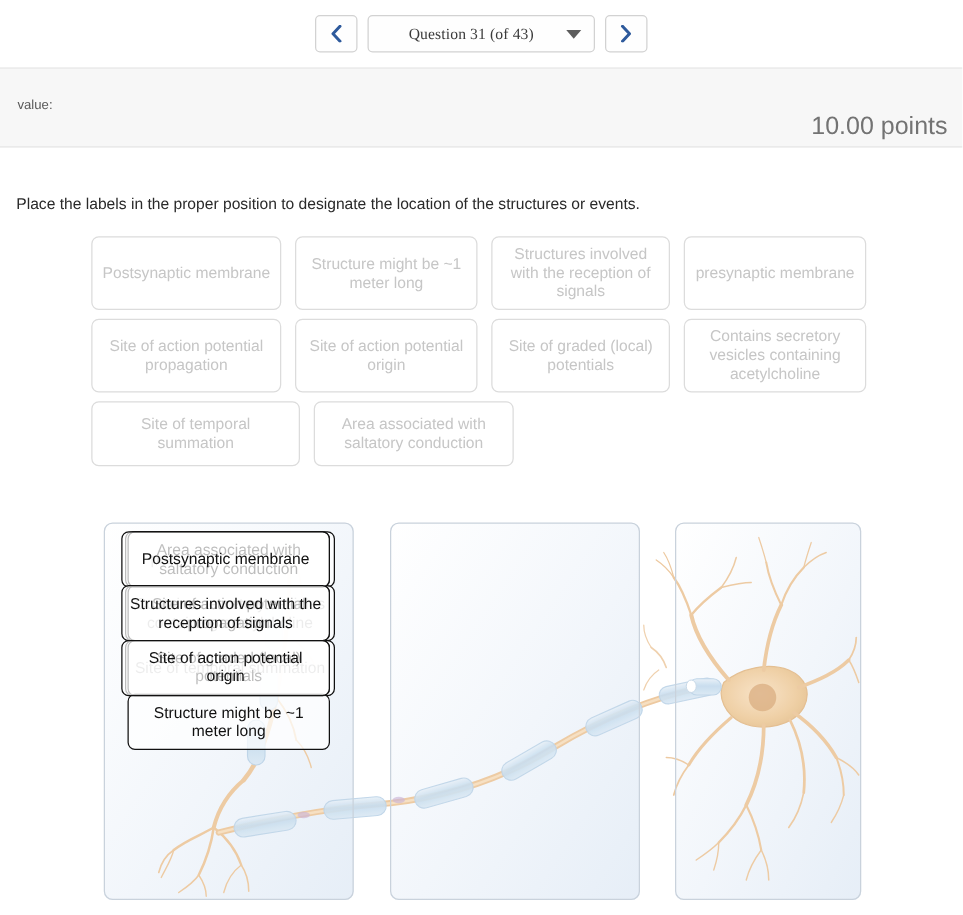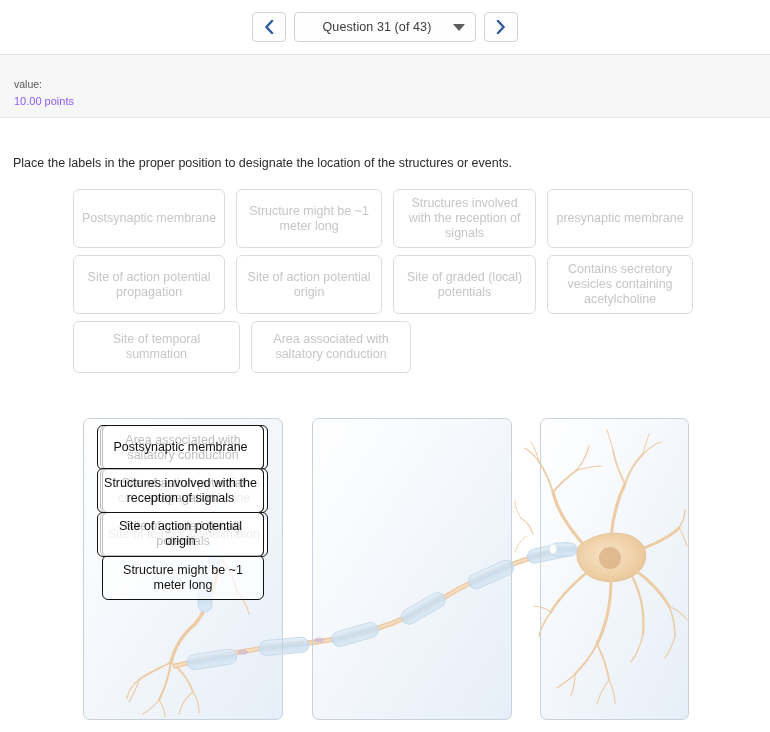--- a/index.html
+++ b/index.html
@@ -14,20 +14,21 @@
 
   
   #topnav {
     height: 55px;
     background: #ffffff;
     border-bottom: 1px solid #e2e2e2;
     display: flex;
     align-items: center;
     justify-content: center;
     gap: 8px;
+    font-family: Liberation Serif, serif;
   }
   .navbtn {
     width: 34px;
     height: 30px;
     border: 1px solid #d2d2d2;
     border-radius: 4px;
     background: #fefefe;
     display: flex;
     align-items: center;
     justify-content: center;
@@ -67,23 +68,24 @@
     border-bottom: 1px solid #e6e6e6;
     padding: 22px 12px 16px 14px;
     height: 63px;
   }
   #valuestrip .vlabel {
     font-size: 10.5px;
     color: #585858;
     line-height: 14px;
   }
   #valuestrip .vpoints {
-    font-size: 11px;
-    color: #8b5cf6;
+    font-size: 20px;
+    color: #737373;
     line-height: 20px;
+    text-align: right;
   }
 
   
   #instruction {
     padding: 37px 0 0 13px;
     font-size: 12.5px;
     color: #2a2a2a;
     line-height: 16px;
   }
 

